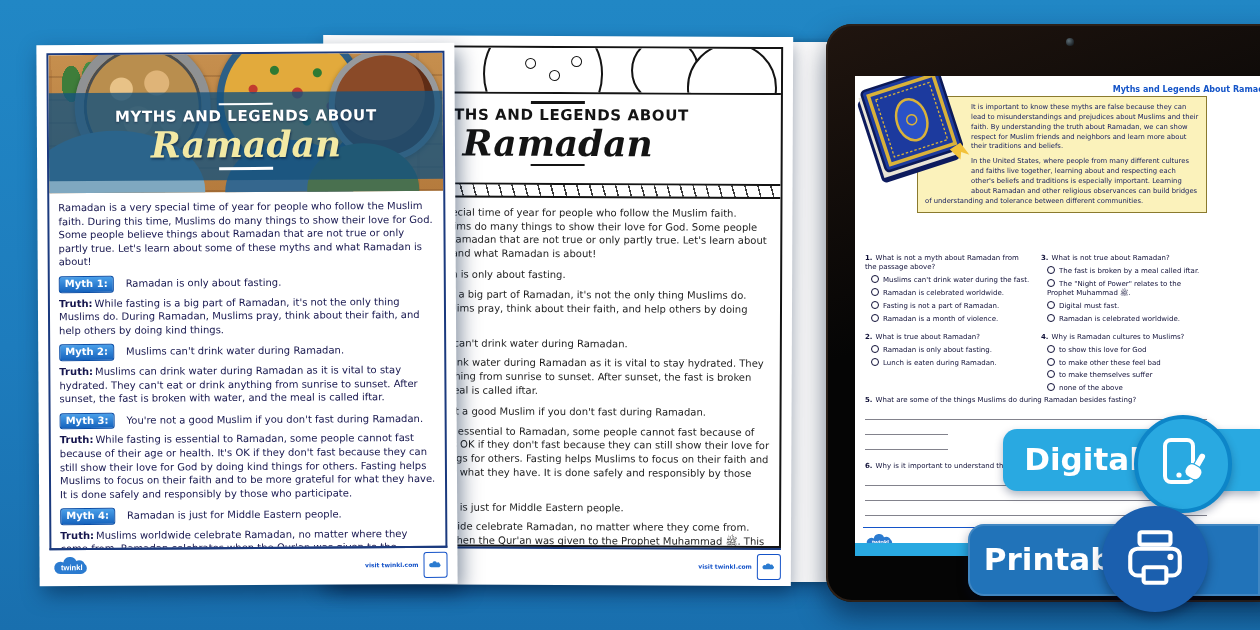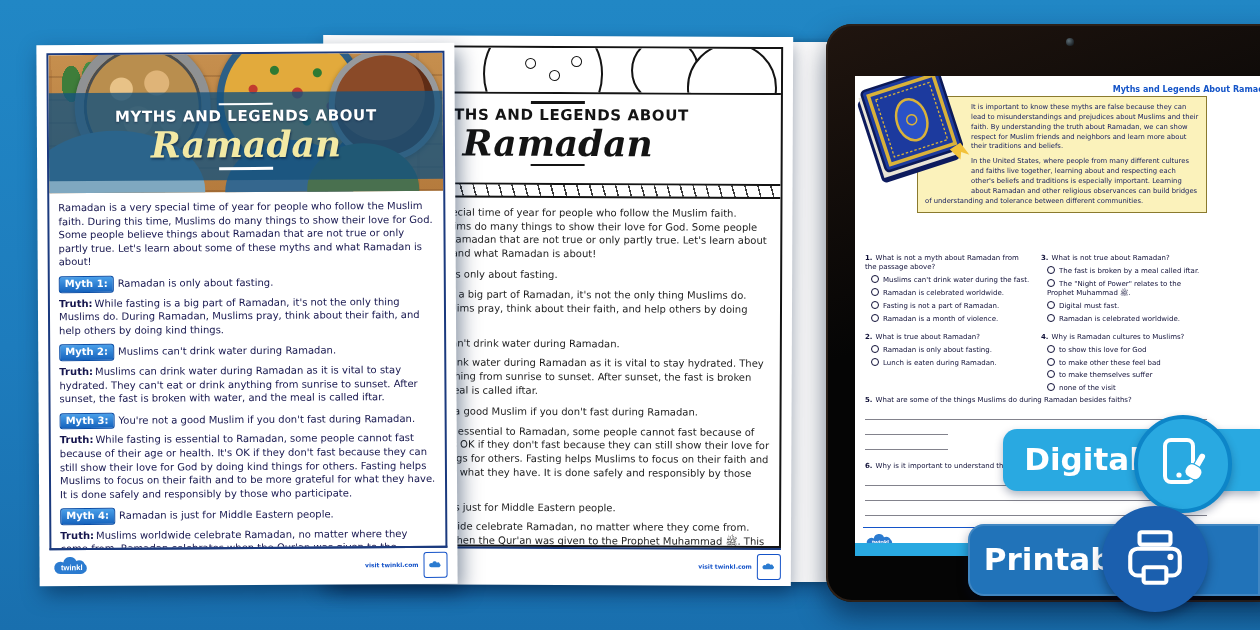--- a/index.html
+++ b/index.html
@@ -62,21 +62,21 @@
   .bw-titleband .h-title{color:#141414;text-shadow:none;}
   .bw-art2{height:11px;border-bottom:2px solid #141414;
     background:repeating-linear-gradient(75deg,#fff 0 11px,#3a3a3a 11px 12.5px);}
   
   .body-text{padding:5px 9px 0;font-size:10px;line-height:1.36;color:#16164e;}
   .page-bw .body-text{color:#1d1d1d;}
   .intro{margin:3px 0 7px;}
   .myth-row{margin:7px 0 4px;}
   .myth-badge{display:inline-block;background:linear-gradient(180deg,#4aa0ea,#1663bd);
     border:1px solid #0b4da5;border-radius:3px;color:#fff;font-weight:bold;
-    padding:0 5px 1px;margin-right:4px;font-size:10px;}
+    padding:0 5px 1px;margin-right:12px;font-size:10px;}
   .page-bw .myth-badge{background:#fff;border:1.5px solid #141414;color:#141414;}
   .truth{margin:4px 0 7px;}
   .truth b{margin-right:2px;}
   
   .pg-footer{position:absolute;left:10px;right:10px;bottom:5px;height:29px;border-top:2px solid #1b3a7e;
     display:flex;align-items:center;justify-content:space-between;padding-top:2px;}
   .page-bw .pg-footer{border-top-color:#1b3a7e;}
   .footer-right{display:flex;align-items:center;}
   .visit{font-size:6px;font-weight:bold;color:#1553c8;margin-right:5px;}
   .corner-badge{width:22px;height:24px;border:1.5px solid #1553c8;border-radius:3px;
@@ -276,27 +276,27 @@
             <div class="opt"><span class="radio"></span><span>The fast is broken by a meal called iftar.</span></div>
             <div class="opt"><span class="radio"></span><span>The "Night of Power" relates to the Prophet Muhammad ﷺ.</span></div>
             <div class="opt"><span class="radio"></span><span>Digital must fast.</span></div>
             <div class="opt"><span class="radio"></span><span>Ramadan is celebrated worldwide.</span></div>
           </div>
           <div class="q">
             <div class="qhead"><b>4.</b><span>Why is Ramadan cultures to Muslims?</span></div>
             <div class="opt"><span class="radio"></span><span>to show this love for God</span></div>
             <div class="opt"><span class="radio"></span><span>to make other these feel bad</span></div>
             <div class="opt"><span class="radio"></span><span>to make themselves suffer</span></div>
-            <div class="opt"><span class="radio"></span><span>none of the visit</span></div>
+            <div class="opt"><span class="radio"></span><span>none of the above</span></div>
           </div>
         </div>
       </div>
 
       <div class="qwide q5">
-        <div><b>5.</b><span>What are some of the things Muslims do during Ramadan besides faiths?</span></div>
+        <div><b>5.</b><span>What are some of the things Muslims do during Ramadan besides fasting?</span></div>
         <div class="ans-line"></div>
         <div class="ans-line"></div>
         <div class="ans-line"></div>
       </div>
       <div class="qwide q6">
         <div><b>6.</b><span>Why is it important to understand the</span></div>
         <div class="ans-line"></div>
         <div class="ans-line"></div>
         <div class="ans-line"></div>
       </div>

